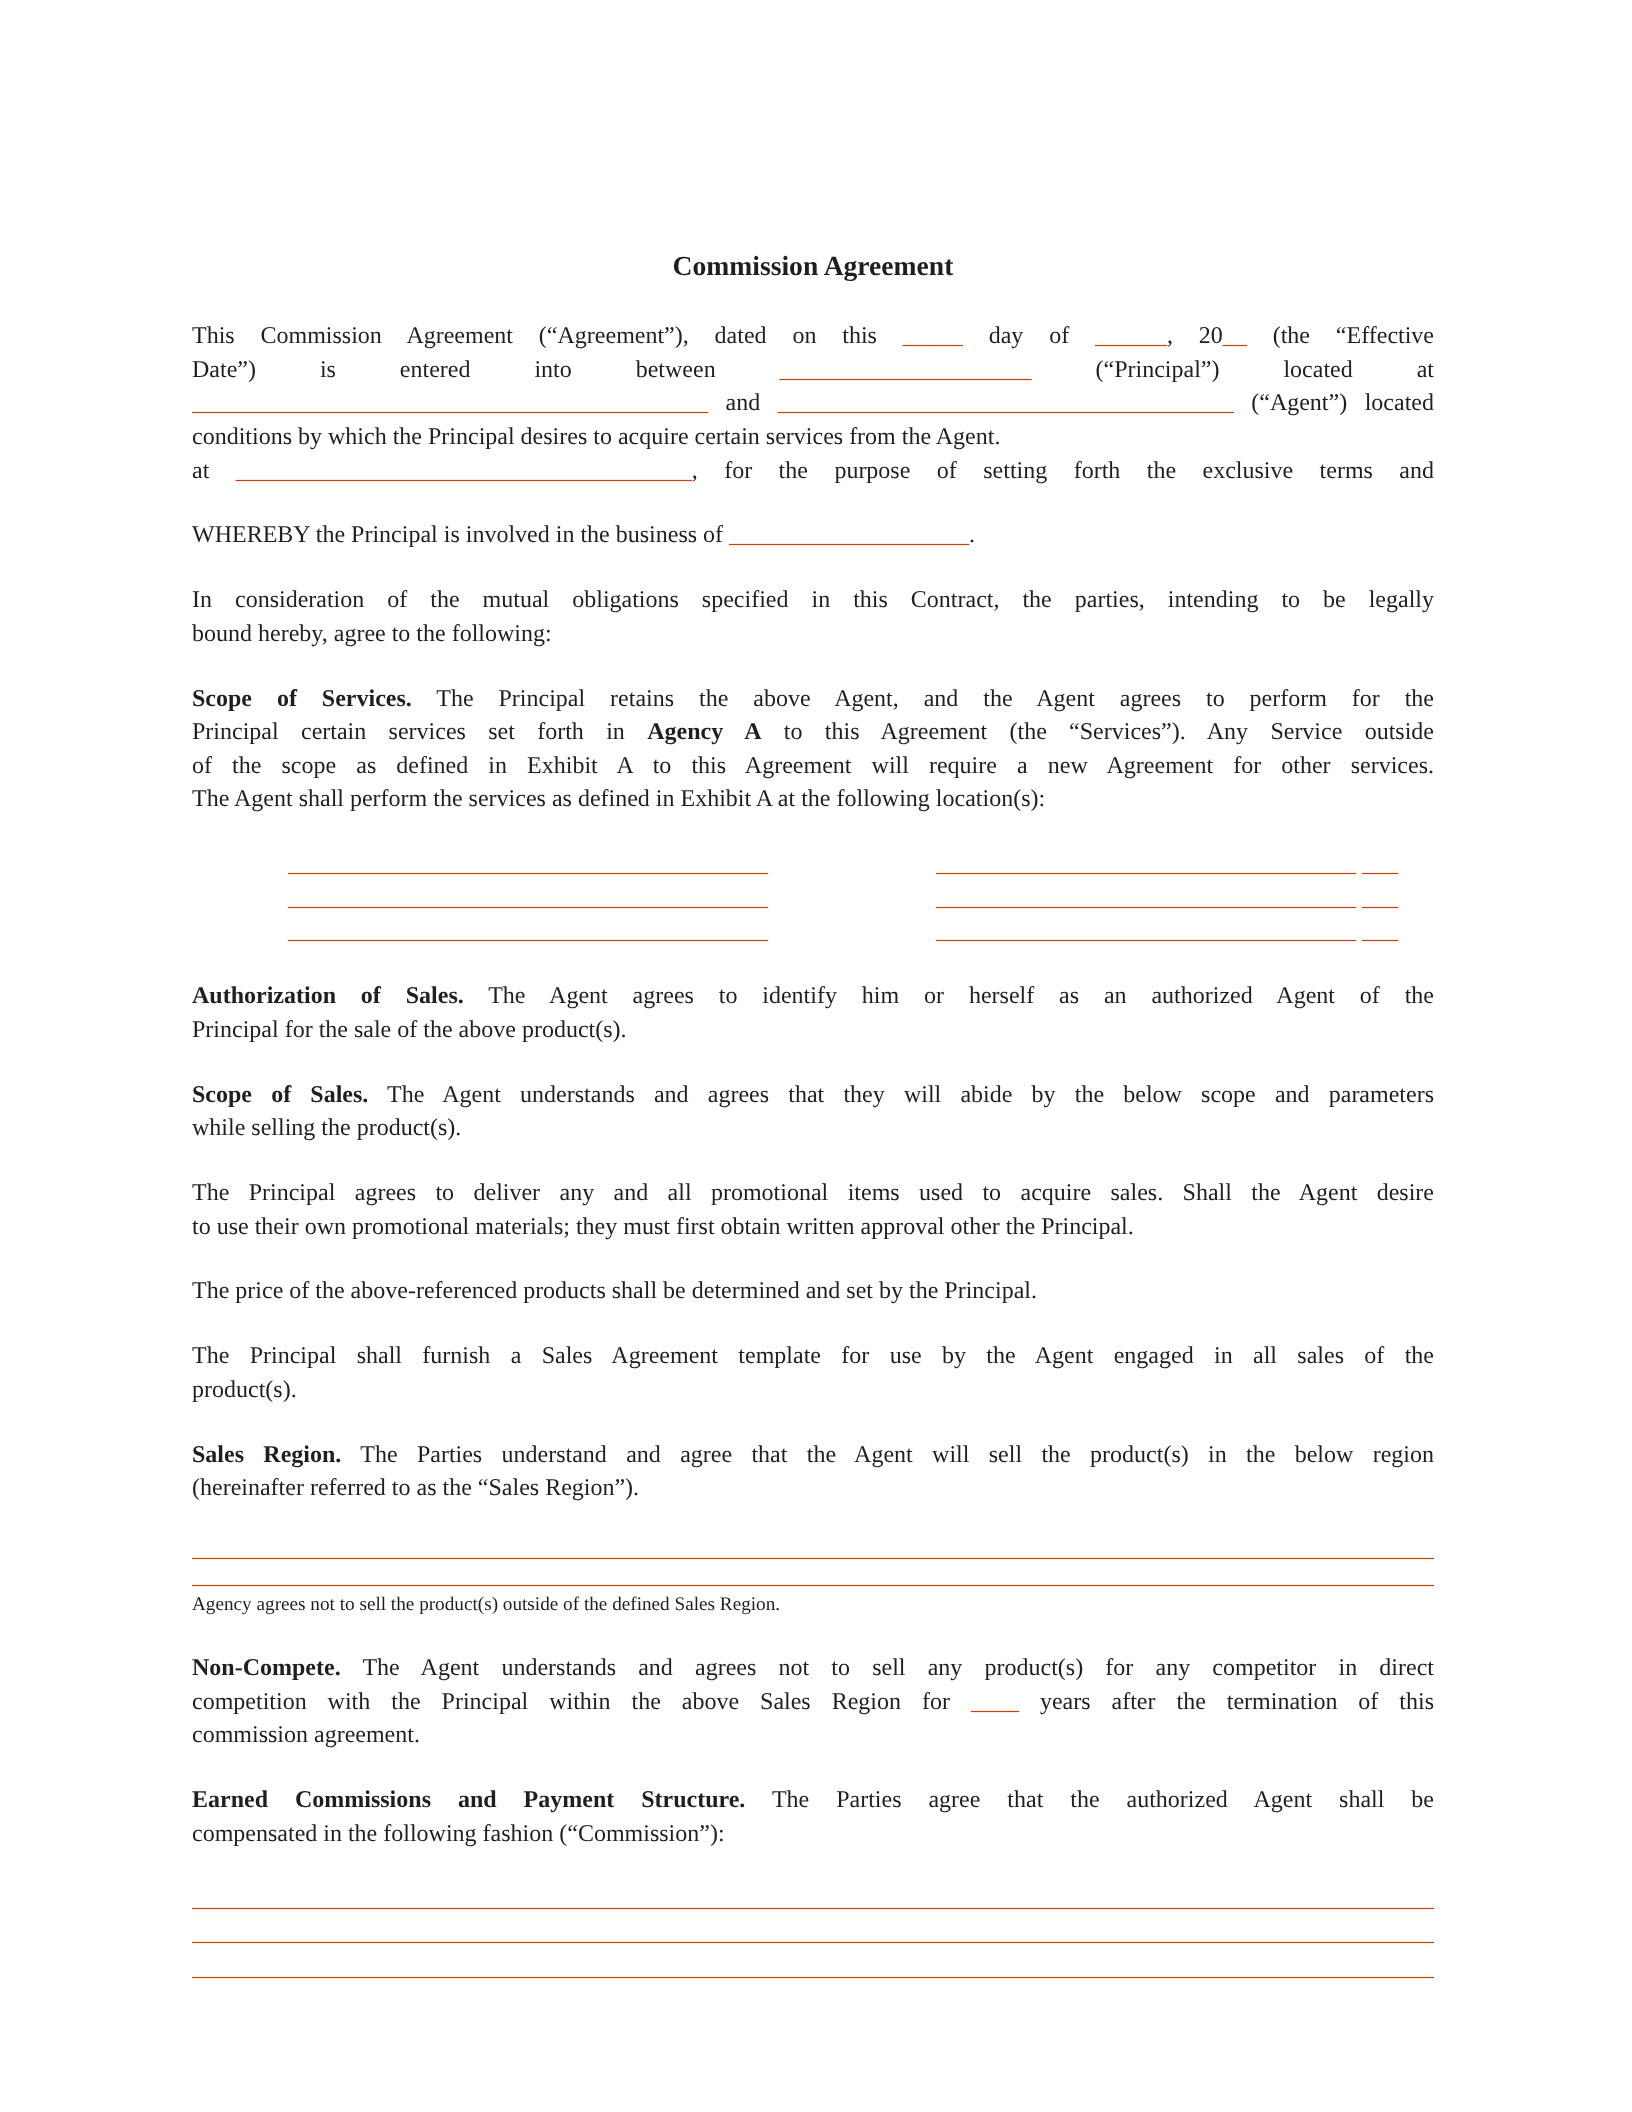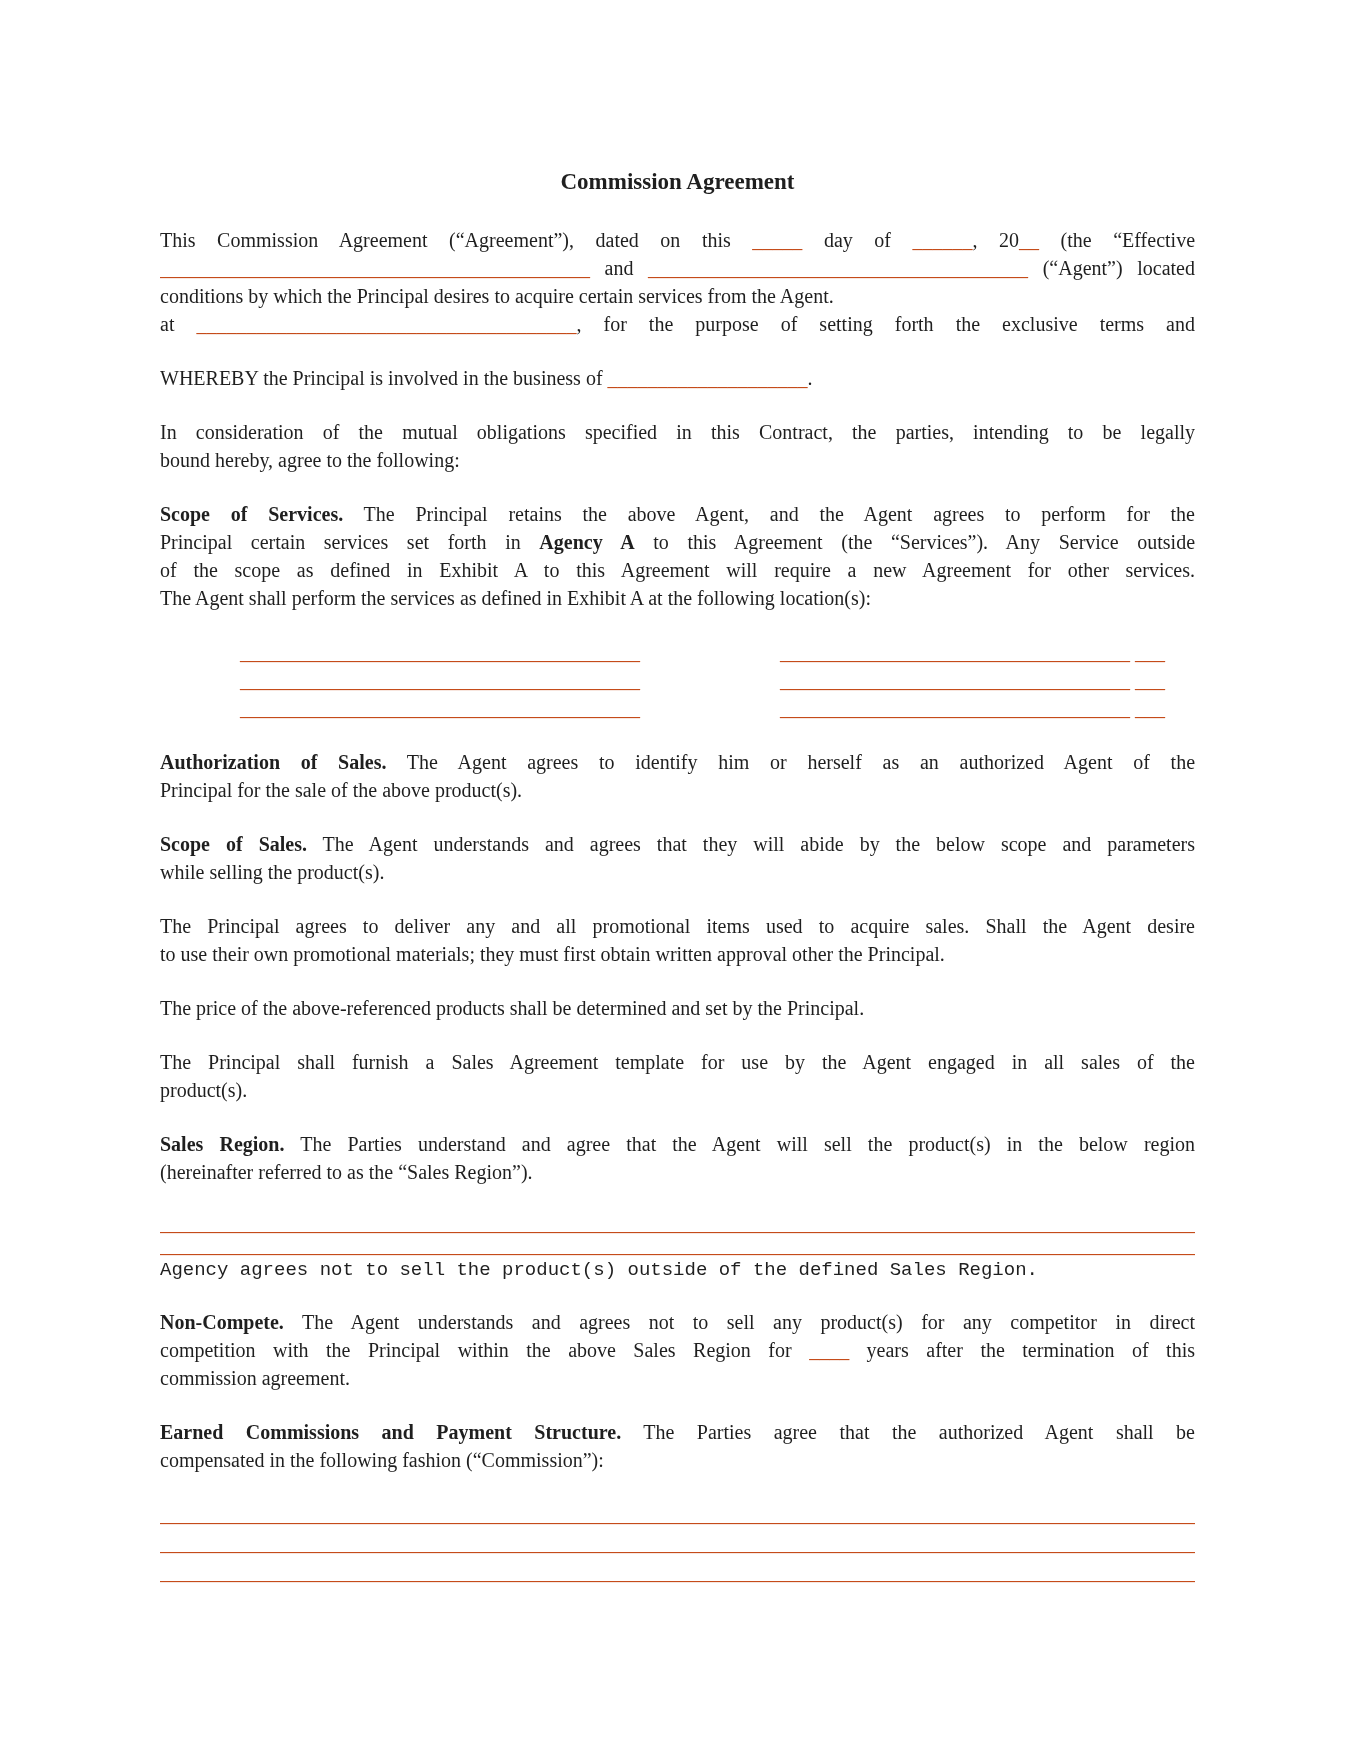--- a/index.html
+++ b/index.html
@@ -10,20 +10,21 @@
     font-family: "Liberation Serif", "DejaVu Serif", serif;
     color: #1f1f1f;
     overflow: hidden;
   }
   .doc {
     width: 1035px;
     margin-left: 160px;
     padding-top: 168px;
     font-size: 20px;
     line-height: 28px;
+    margin-top: 40px;
   }
   .title {
     font-size: 23px;
     line-height: 28px;
     font-weight: bold;
     text-align: center;
     margin: 0 0 30px 0;
   }
   .para { margin: 0 0 26px 0; }
   .line {
@@ -41,35 +42,35 @@
   .rules { margin: 0; }
   .rule-line {
     height: 22px;
     line-height: 22px;
     white-space: nowrap;
     overflow: hidden;
   }
   .rules-wide { margin-top: 4px; }
   .rules-wide .rule-line { height: 29px; line-height: 29px; }
   .caption {
-    font-size: 19px;
+    font-size: 16px;
     line-height: 24px;
     margin: 2px 0 26px 0;
-    font-family: Liberation Mono, monospace;
   }
 </style>
 </head>
 <body>
 
 <main class="doc">
 
   <h1 class="title">Commission Agreement</h1>
 
   <div class="para">
       <div class="line">This Commission Agreement (“Agreement”), dated on this <span class="blank">_____</span> day of <span class="blank">______</span>, 20<span class="blank">__</span> (the “Effective</div>
+      <div class="line">Date”) is entered into between <span class="blank">_____________________</span> (“Principal”) located at</div>
       <div class="line"><span class="blank">___________________________________________</span> and <span class="blank">______________________________________</span> (“Agent”) located</div>
       <div class="line last">conditions by which the Principal desires to acquire certain services from the Agent.</div>
       <div class="line">at <span class="blank">______________________________________</span>,  for the purpose of setting forth the exclusive terms and</div>
     </div>
 
   <div class="para">
       <div class="line last">WHEREBY the Principal is involved in the business of <span class="blank">____________________</span>.</div>
     </div>
 
   <div class="para">

